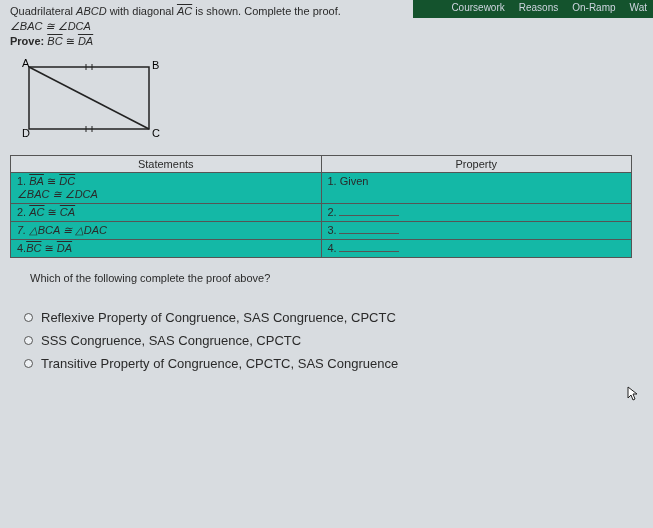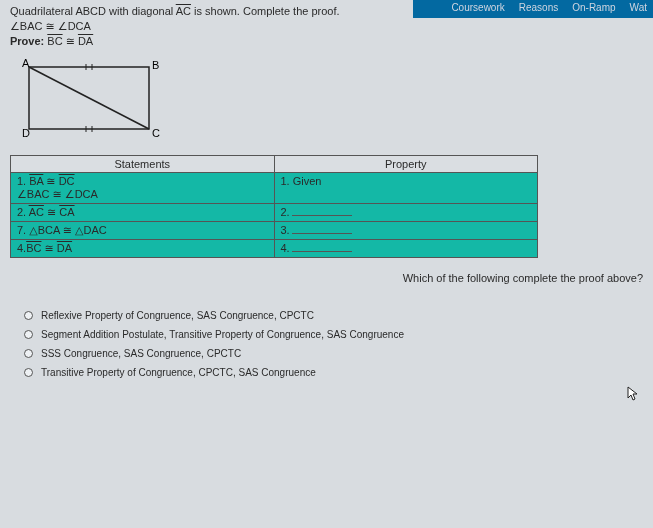--- a/index.html
+++ b/index.html
@@ -10,70 +10,70 @@
     height: 528px;
     overflow: hidden;
     position: relative;
     font-size: 11px;
     color: #2a2a2a;
   }
   .topnav {
     position: absolute;
     top: 0; right: 0;
     height: 18px;
-    background: #0369a1;
+    background: #14532d;
     color: #cfd5e0;
     font-size: 10px;
     display: flex;
     gap: 14px;
     padding: 2px 6px 0 12px;
     width: 240px;
     justify-content: flex-end;
   }
   .topnav span { white-space: nowrap; }
   .page {
     padding: 4px 10px 0 10px;
   }
   .prompt p { line-height: 1.35; }
   .ov { text-decoration: overline; }
-  .mi { }
+  .mi { font-style: italic; }
   .figure {
     margin: 6px 0 10px 4px;
     width: 150px;
     height: 90px;
   }
   .figure svg { display: block; }
   table.proof {
-    width: 528px;
+    width: 622px;
     border-collapse: collapse;
     margin-top: 4px;
     font-size: 11px;
   }
   table.proof th, table.proof td {
     border: 1px solid #555;
     padding: 2px 6px;
     text-align: left;
     vertical-align: top;
     background: #14b8a6;
     height: 16px;
   }
   table.proof th {
     font-weight: normal;
     text-align: center;
     background: #dadee2;
   }
   table.proof td .blank { border-bottom: 1px solid #555; display:inline-block; min-width:60px; height:10px; margin-left:2px;}
-  .question { margin: 14px 0 26px 20px; text-align: right; }
+  .question { margin: 14px 0 26px 20px; }
   .options { margin: 4px 0 0 14px; }
   .option {
     display: flex;
     align-items: center;
     gap: 8px;
     margin: 8px 0;
-    font-size: 10px;
+    font-size: 13px;
   }
   .radio {
     width: 9px; height: 9px; border-radius: 50%;
     border: 1px solid #555; background: #eef1f4;
     flex: 0 0 auto;
   }
   .cursor {
     position: absolute;
     right: 14px;
     top: 386px;
@@ -154,24 +154,20 @@
 
   <p class="question">Which of the following complete the proof above?</p>
 
   <div class="options">
     <div class="option">
       <span class="radio"></span>
       <span>Reflexive Property of Congruence, SAS Congruence, CPCTC</span>
     </div>
     <div class="option">
       <span class="radio"></span>
-      <span>Segment Addition Postulate, Transitive Property of Congruence, SAS Congruence</span>
-    </div>
-    <div class="option">
-      <span class="radio"></span>
       <span>SSS Congruence, SAS Congruence, CPCTC</span>
     </div>
     <div class="option">
       <span class="radio"></span>
       <span>Transitive Property of Congruence, CPCTC, SAS Congruence</span>
     </div>
   </div>
 
 </div>
 

